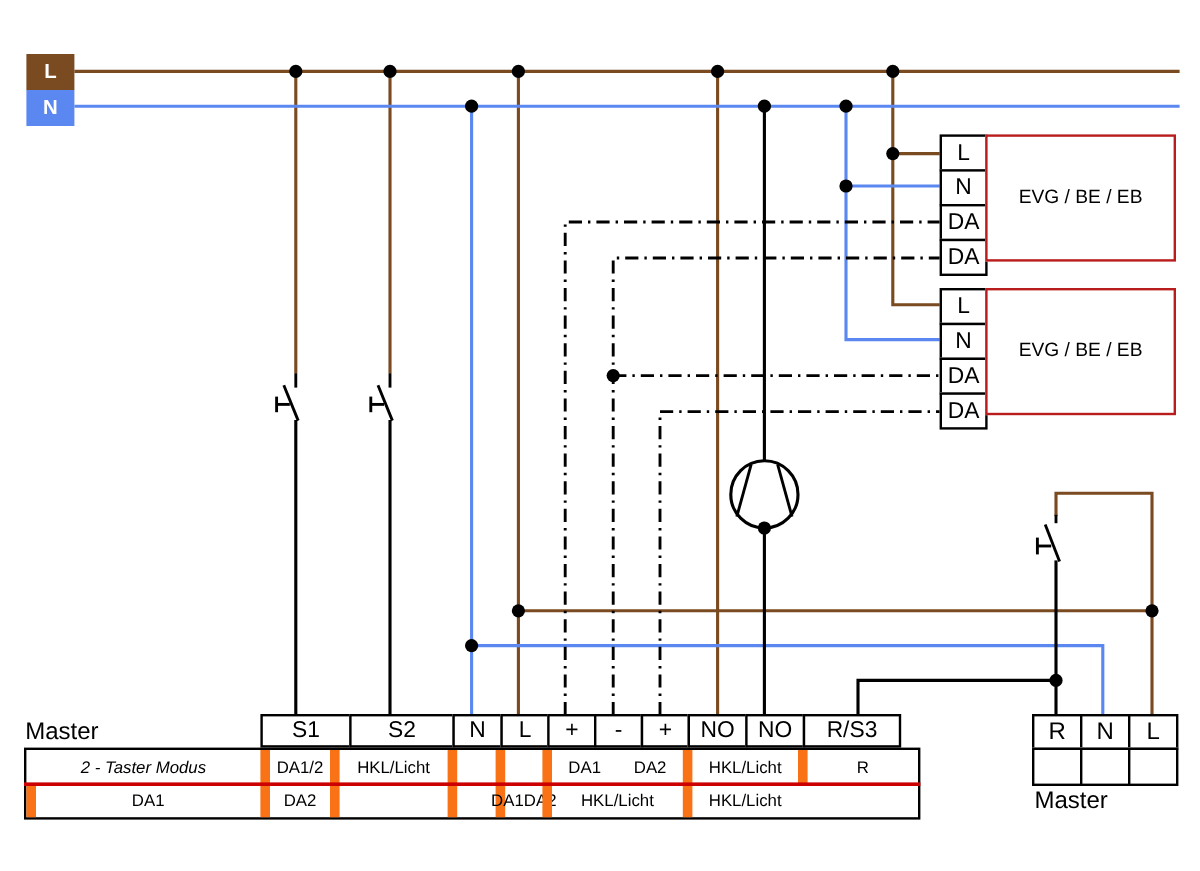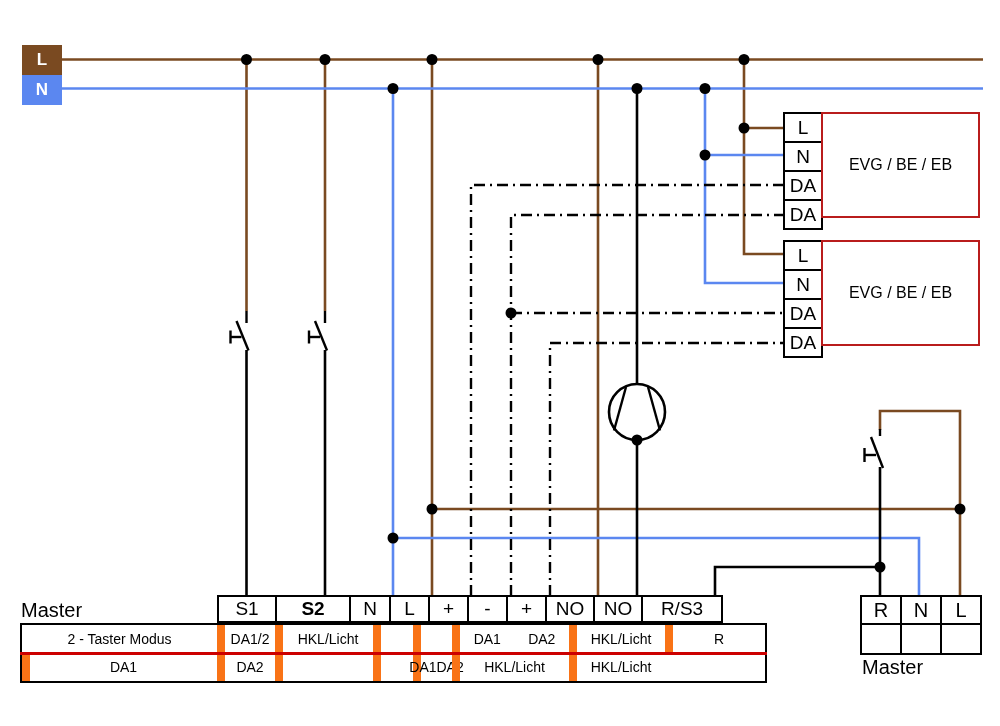--- a/index.html
+++ b/index.html
@@ -35,21 +35,21 @@
   .mterm { height:28px; margin-left:-2px; border:2px solid #000; background:#fff;
            display:flex; align-items:center; justify-content:center; font-size:19px; }
   .mterm:first-child { margin-left:0; }
 
   #master-body { position:absolute; left:20px; top:623px; width:747px; height:60px;
                  border:2px solid #000; display:grid;
                  grid-template-columns:195px 58px 98px 40px 39px 117px 96px auto;
                  grid-template-rows:28px auto; font-size:14px; }
   .mcell { border-left:8px solid #f97316; display:flex; align-items:center; justify-content:center;
            white-space:nowrap; }
-  .mcell.first { border-left:none; }
+  .mcell.first { border-left:none;font-style:italic; }
   .mcell.split { padding:0; }
   .mcell.split span { flex:1; text-align:center; }
   #red-line { position:absolute; left:20px; top:652px; width:747px; height:3px;
               background:var(--red); z-index:5; }
 
   #slave-block { position:absolute; left:860px; top:595px; }
   .srow { display:flex; }
   .sterm { width:42px; height:30px; margin-left:-2px; border:2px solid #000; background:#fff;
            display:flex; align-items:center; justify-content:center; font-size:20px; }
   .sterm:first-child { margin-left:0; }
@@ -163,22 +163,22 @@
       <div class="evg-term">N</div>
       <div class="evg-term">DA</div>
       <div class="evg-term">DA</div>
     </div>
     <div class="evg-main">EVG / BE / EB</div>
   </div>
 
   <div id="master-title">Master</div>
 
   <div id="master-term-row">
-    <div class="mterm" style="width:60px;text-align:center;">S1</div>
-    <div class="mterm" style="width:76px;font-weight:bold;">S2</div>
+    <div class="mterm" style="width:76px;text-align:center;">S1</div>
+    <div class="mterm" style="width:88px;">S2</div>
     <div class="mterm" style="width:42px;">N</div>
     <div class="mterm" style="width:41px;">L</div>
     <div class="mterm" style="width:41px;">+</div>
     <div class="mterm" style="width:41px;">-</div>
     <div class="mterm" style="width:41px;">+</div>
     <div class="mterm" style="width:50px;">NO</div>
     <div class="mterm" style="width:50px;">NO</div>
     <div class="mterm" style="width:82px;">R/S3</div>
   </div>
 

